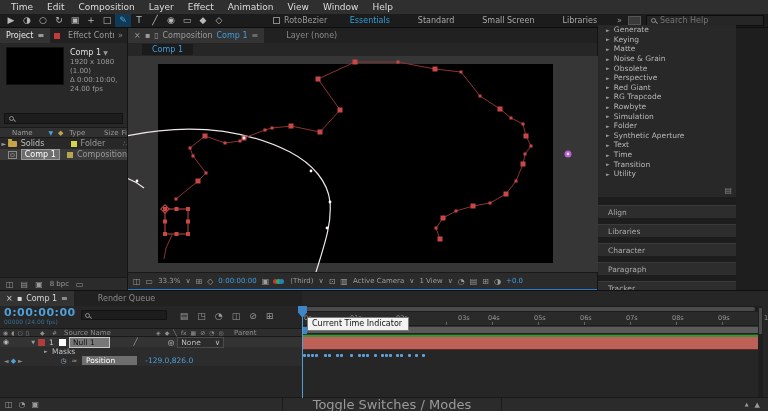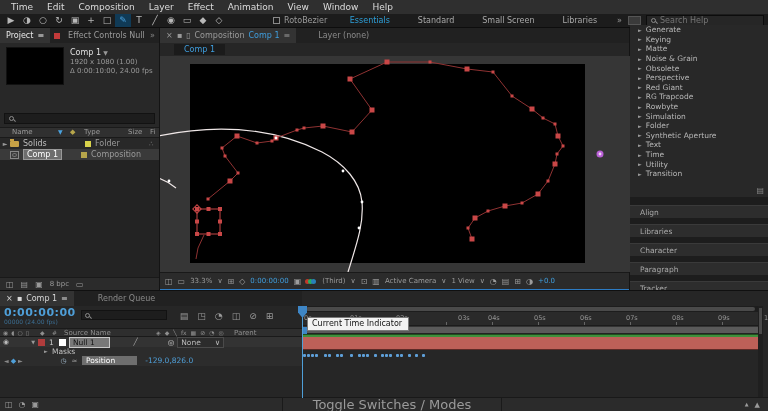--- a/index.html
+++ b/index.html
@@ -25,32 +25,32 @@
   .srch{display:flex;align-items:center;gap:4px;background:#262626;border:1px solid #0c0c0c;width:118px;height:11px;margin-right:4px;padding:0 4px}
   .srch input{background:transparent;border:none;outline:none;color:#bbb;font-size:8px;width:90px;font-family:inherit}
   .mag{width:5px;height:5px;border:1px solid #8a8a8a;border-radius:50%;position:relative;flex:none}
   .mag::after{content:"";position:absolute;width:3px;height:1px;background:#8a8a8a;transform:rotate(45deg);right:-3px;bottom:-1px}
   .appicon{width:13px;height:9px;background:#3a3a3a;border:1px solid #555;margin-right:5px}
 
   
   .main{height:262px;display:flex;flex:none}
 
   
-  .project{width:160px;flex:none;background:#282828;border-right:1px solid #141414;display:flex;flex-direction:column}
+  .project{width:128px;flex:none;background:#282828;border-right:1px solid #141414;display:flex;flex-direction:column}
   .ptabs{height:15px;display:flex;align-items:center;background:#212121;font-size:8px;color:#9a9a9a;flex:none}
   .ptab-active{background:#333;color:#e8e8e8;height:15px;display:flex;align-items:center;padding:0 6px;gap:4px}
   .redsq{width:6px;height:6px;background:#c23a3a;margin:0 4px;flex:none}
   .ptab2{padding:0 4px;white-space:nowrap;overflow:hidden}
   .pchev{margin-left:auto;padding:0 4px;color:#888}
   .pinfo{display:flex;padding:4px 0 0 6px;gap:6px;height:56px;flex:none}
   .thumb{width:58px;height:38px;background:#000;border:1px solid #111;flex:none}
   .pmeta{font-size:7px;color:#9a9a9a;line-height:9px;padding-top:1px}
   .pmeta .cname{color:#e0e0e0;font-size:8px}
   .psearch{margin:14px 4px 3px 4px;height:11px;background:#1d1d1d;border:1px solid #121212;display:flex;align-items:center;padding:0 4px;gap:4px;flex:none}
-  .pcols{height:11px;background:#303030;border-top:1px solid #1a1a1a;border-bottom:1px solid #1a1a1a;display:flex;align-items:flex-start;font-size:7px;color:#9a9a9a;flex:none}
+  .pcols{height:11px;background:#303030;border-top:1px solid #1a1a1a;border-bottom:1px solid #1a1a1a;display:flex;align-items:center;font-size:7px;color:#9a9a9a;flex:none}
   .pcols .c-name{padding-left:12px;width:58px}
   .pcols .sort{color:#4aa3e0;font-size:6px;width:12px}
   .pcols .c-tag{width:14px;color:#b7a64b}
   .pcols .c-type{width:44px}
   .pcols .c-size{width:22px}
   .prow{height:11px;display:flex;align-items:center;font-size:8px;color:#bdbdbd}
   .prow .expander{width:10px;text-align:center;font-size:6px;color:#999}
   .foldico{width:9px;height:6px;background:#c8a246;border-radius:1px;position:relative;margin-right:4px;flex:none}
   .foldico::before{content:"";position:absolute;width:4px;height:2px;top:-2px;left:0;background:#c8a246}
   .compico{width:9px;height:8px;background:#3a3a3a;border:1px solid #888;margin-right:4px;flex:none;position:relative}
@@ -430,25 +430,25 @@
           <div class="fxitem">
             <span class="tri">►</span>
             <span>Text</span>
           </div>
           <div class="fxitem">
             <span class="tri">►</span>
             <span>Time</span>
           </div>
           <div class="fxitem">
             <span class="tri">►</span>
+            <span>Transition</span>
+          </div>
+          <div class="fxitem">
+            <span class="tri">►</span>
             <span>Utility</span>
-          </div>
-          <div class="fxitem">
-            <span class="tri">►</span>
-            <span>Transition</span>
           </div>
           <span class="fxnote">▤</span>
       </div>
       <div class="fxcollapsed" id="fxcollapsed">
           <div class="fxhead">Align</div>
           <div class="fxhead">Libraries</div>
           <div class="fxhead">Character</div>
           <div class="fxhead">Paragraph</div>
           <div class="fxhead">Tracker</div>
         </div>

